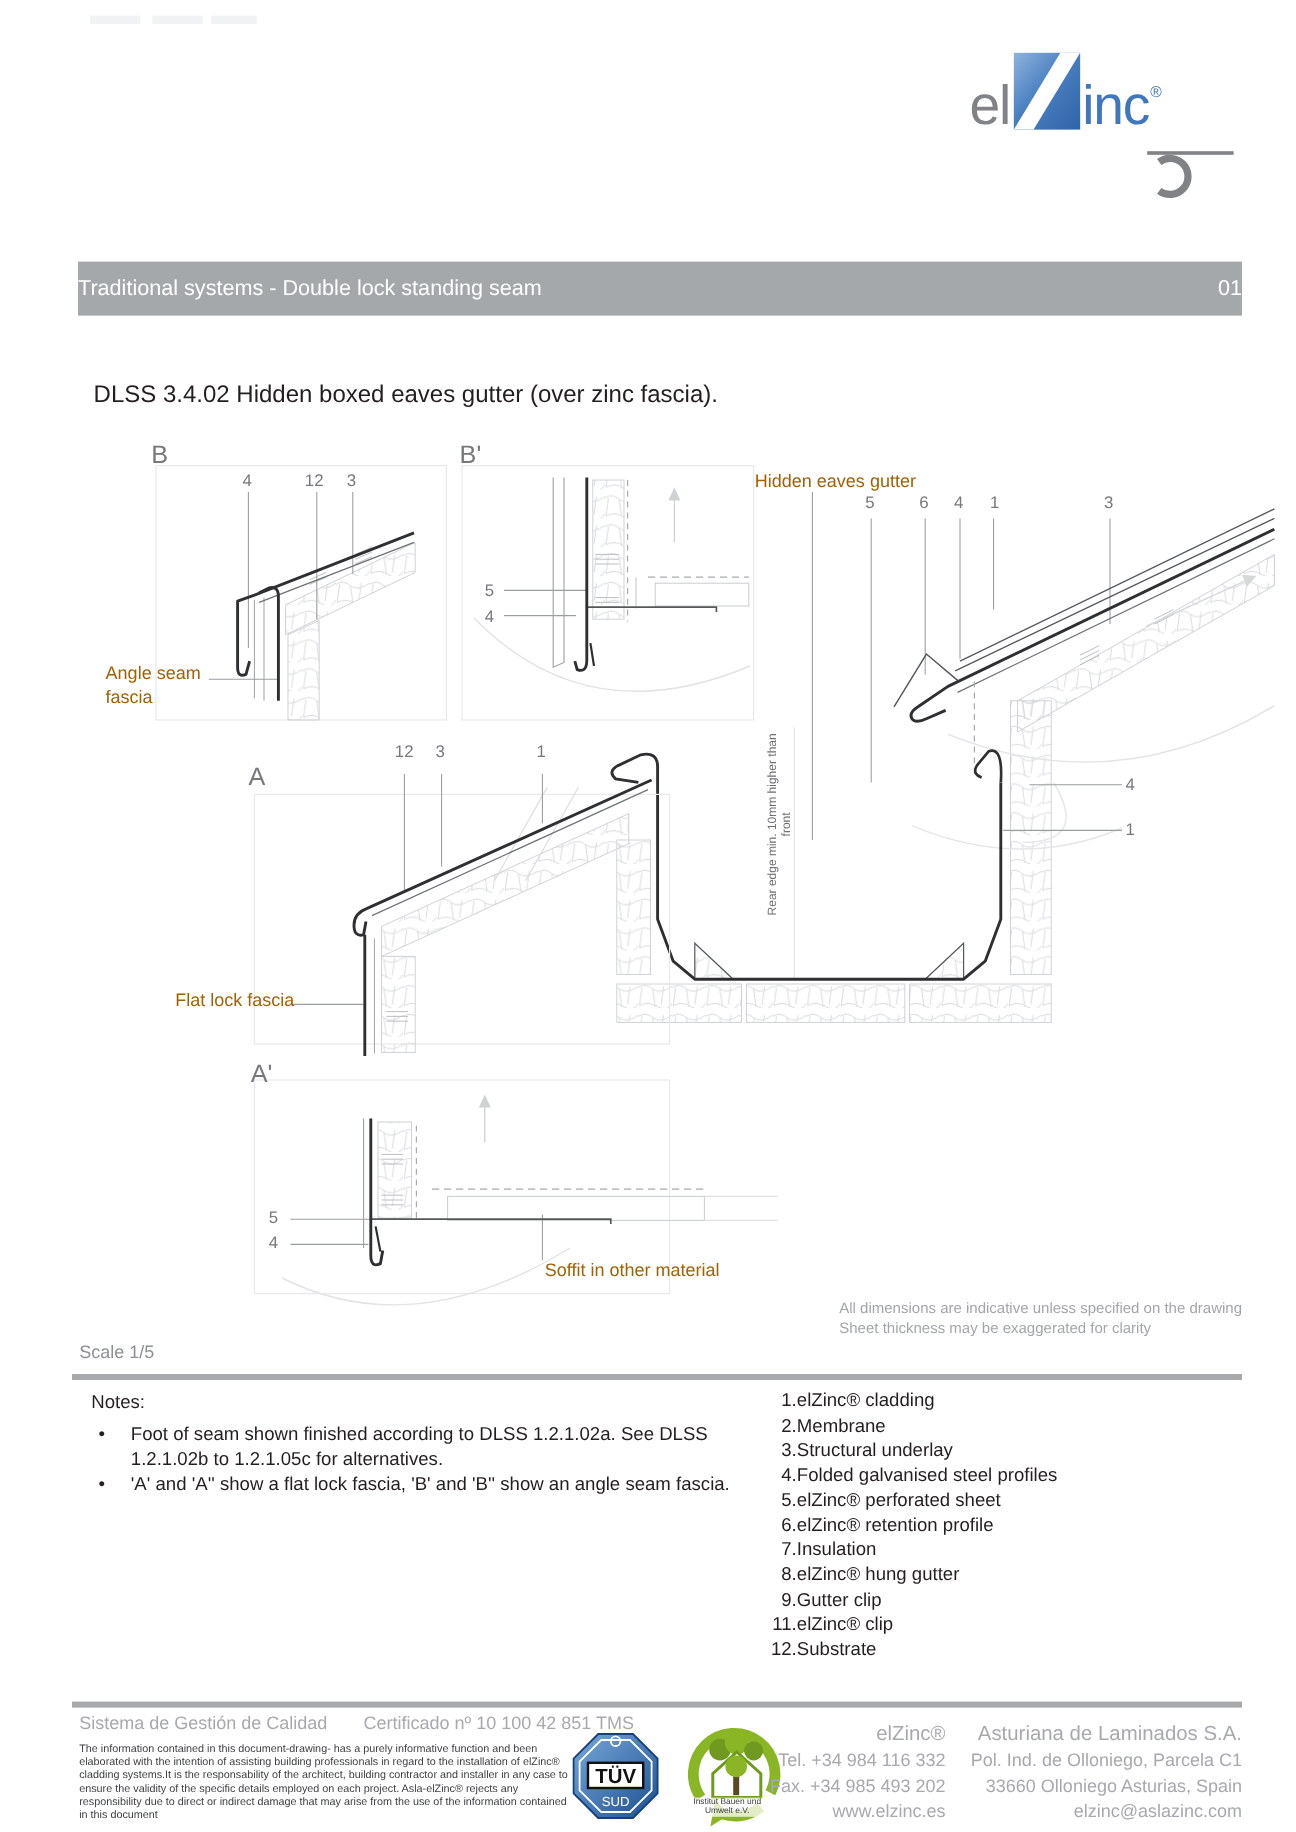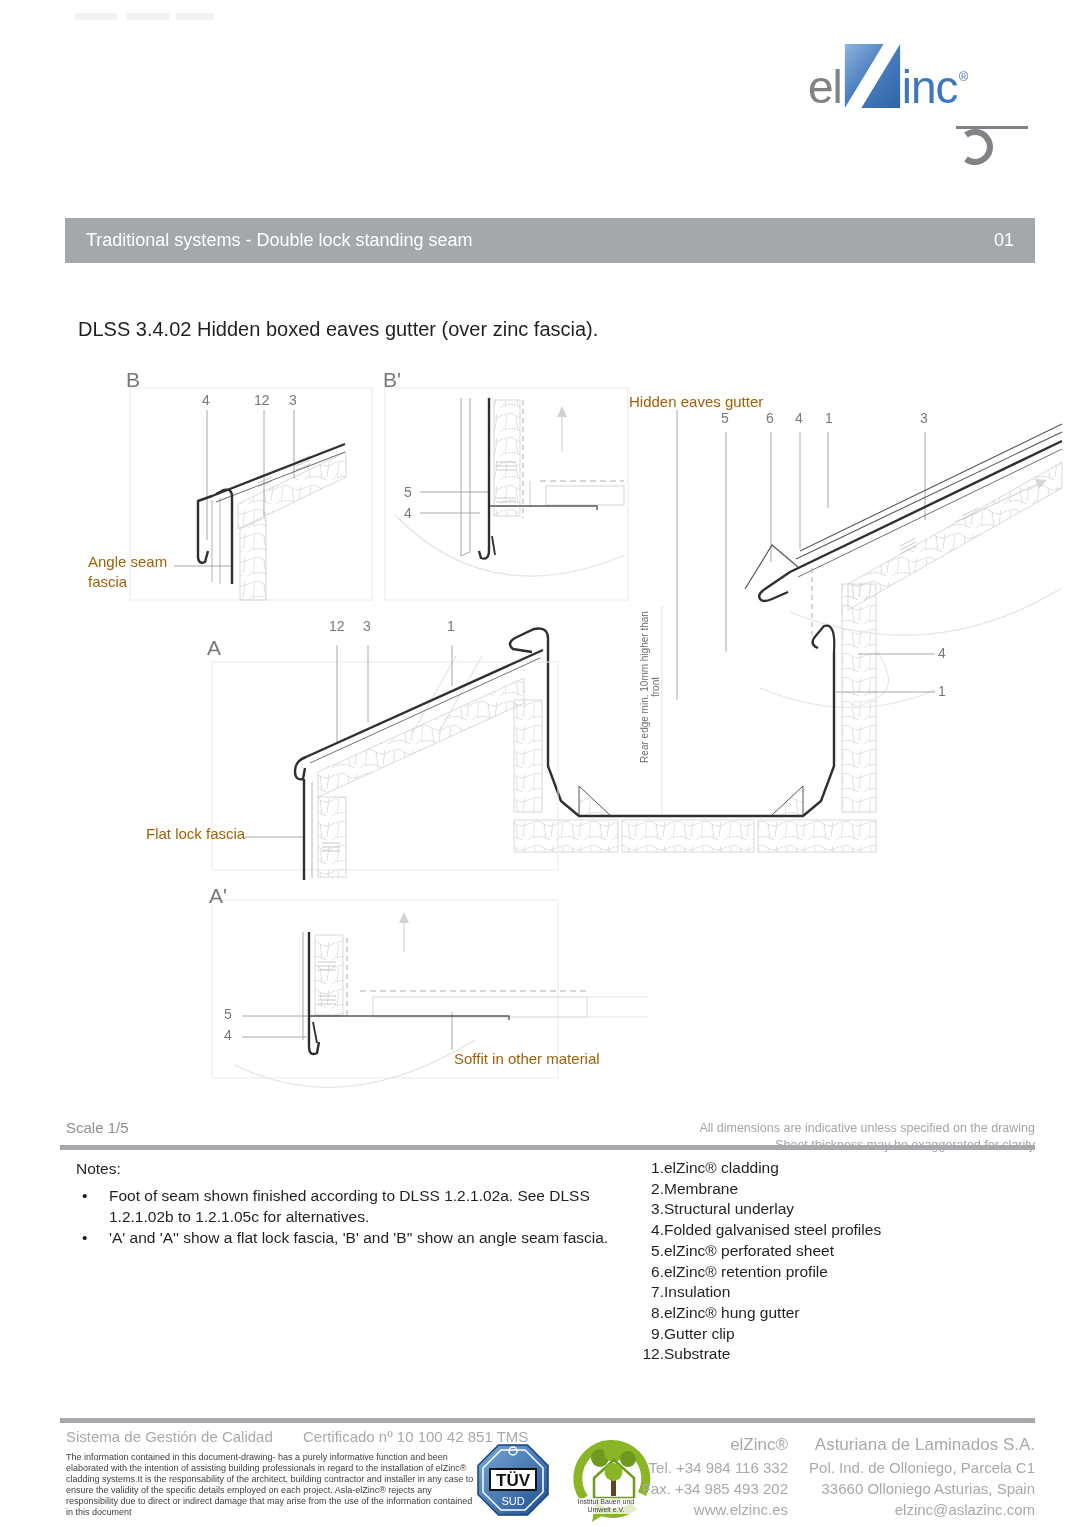--- a/index.html
+++ b/index.html
@@ -8,33 +8,33 @@
   .abs { position:absolute; }
   
   #logo { position:absolute; left:808px; top:40px; width:250px; height:130px; }
   #logo .row { position:absolute; left:0; top:0; display:flex; align-items:flex-end; }
   #logo .el { font-size:46px; color:#808285; letter-spacing:-1px; line-height:1; padding-bottom:2px; }
   #logo .inc { font-size:46px; color:#4077bc; letter-spacing:-1px; line-height:1; padding-bottom:2px; }
   #logo .reg { font-size:13px; color:#4077bc; position:relative; top:-28px; left:1px; }
   #logo .rule { position:absolute; left:148px; top:86px; width:72px; height:3px; background:#808285; }
   
   #hbar { position:absolute; left:65px; top:218px; width:970px; height:45px; background:#a5a8ab;
-          display:flex; align-items:center; justify-content:space-between; padding:0 21px; }
+          display:flex; align-items:center; justify-content:space-between; padding:0 0; }
   #hbar .t { color:#ffffff; font-size:18px; }
   
   #doctitle { position:absolute; left:78px; top:318px; font-size:20px; color:#231f20; }
   
   .dletter { position:absolute; font-size:21px; color:#77787b; }
   .dnum { position:absolute; font-size:14px; color:#77787b; }
   .dlabel { position:absolute; font-size:15px; color:#a16207; line-height:1.3; }
   #rear-edge { position:absolute; left:566px; top:676px; width:168px; text-align:center;
                font-size:10px; color:#6d6e71; transform:rotate(-90deg); }
   
   #scale { position:absolute; left:66px; top:1119px; font-size:15px; color:#8d9093; }
-  #dims { position:absolute; right:45px; top:1120px; text-align:right; font-size:12.5px;
+  #dims { position:absolute; right:45px; top:1082px; font-size:12.5px;
           color:#a3a6a8; line-height:17px; }
   .graybar { position:absolute; left:60px; width:975px; height:5px; background:#a7a9ac; }
   
   #notes { position:absolute; left:76px; top:1158px; width:548px; font-size:15.5px; line-height:21px; }
   #notes .nh { margin-bottom:6px; }
   #notes ul { list-style:none; }
   #notes li { position:relative; padding-left:33px; margin-bottom:0; }
   #notes li::before { content:"\2022"; position:absolute; left:6px; }
   
   #legend { position:absolute; left:628px; top:1158px; width:410px; font-size:15.5px; line-height:20.7px; }
@@ -265,20 +265,24 @@
     </div>
   <div class="lrow">
       <span class="lnum">8.</span>
       <span class="ltxt">elZinc® hung gutter</span>
     </div>
   <div class="lrow">
       <span class="lnum">9.</span>
       <span class="ltxt">Gutter clip</span>
     </div>
   <div class="lrow">
+      <span class="lnum">11.</span>
+      <span class="ltxt">elZinc® clip</span>
+    </div>
+  <div class="lrow">
       <span class="lnum">12.</span>
       <span class="ltxt">Substrate</span>
     </div>
 </div>
 
 <div class="graybar" style="top:1418px;"></div>
 
 <div id="sgc">
   <span>Sistema de Gestión de Calidad</span>
   <span class="c2">Certificado nº 10 100 42 851 TMS</span>

